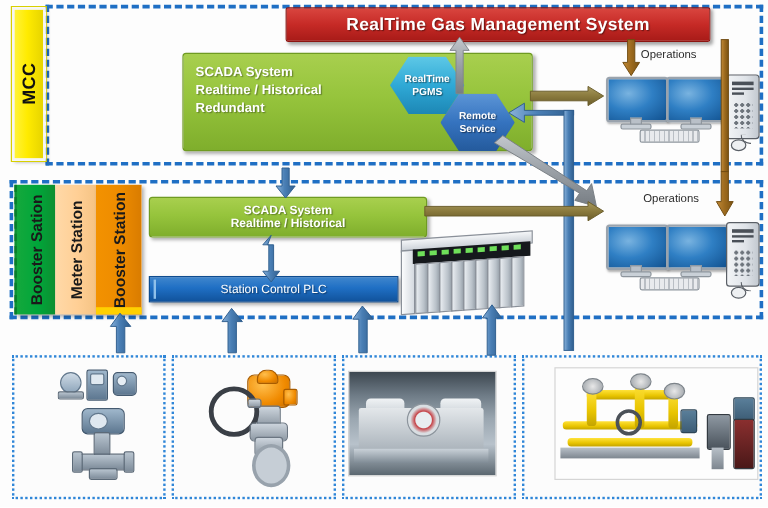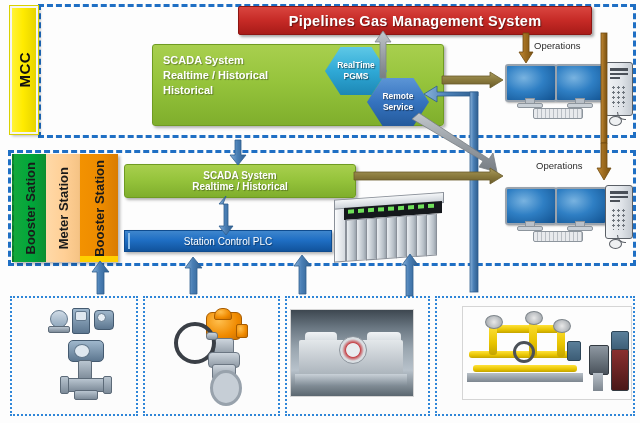--- a/index.html
+++ b/index.html
@@ -156,28 +156,28 @@
   </div>
   <div class="stab" id="stab-2">
     <span>Meter Station</span>
   </div>
   <div class="stab" id="stab-3">
     <span>Booster  Station</span>
   </div>
   <div class="stab-foot"></div>
 
   <div id="banner">
-    <span>Pipelines  Gas Management  System</span>
+    <span>RealTime  Gas Management  System</span>
   </div>
 
   <div id="scada-top">
     <div class="txt">
       <div>SCADA System</div>
       <div>Realtime / Historical</div>
-      <div>Historical</div>
+      <div>Redundant</div>
     </div>
   </div>
 
   <div class="hex" id="hex-rs">
     <span>Remote</span>
     <span>Service</span>
   </div>
   <div class="hex" id="hex-rt">
     <span>RealTime</span>
     <span>PGMS</span>

